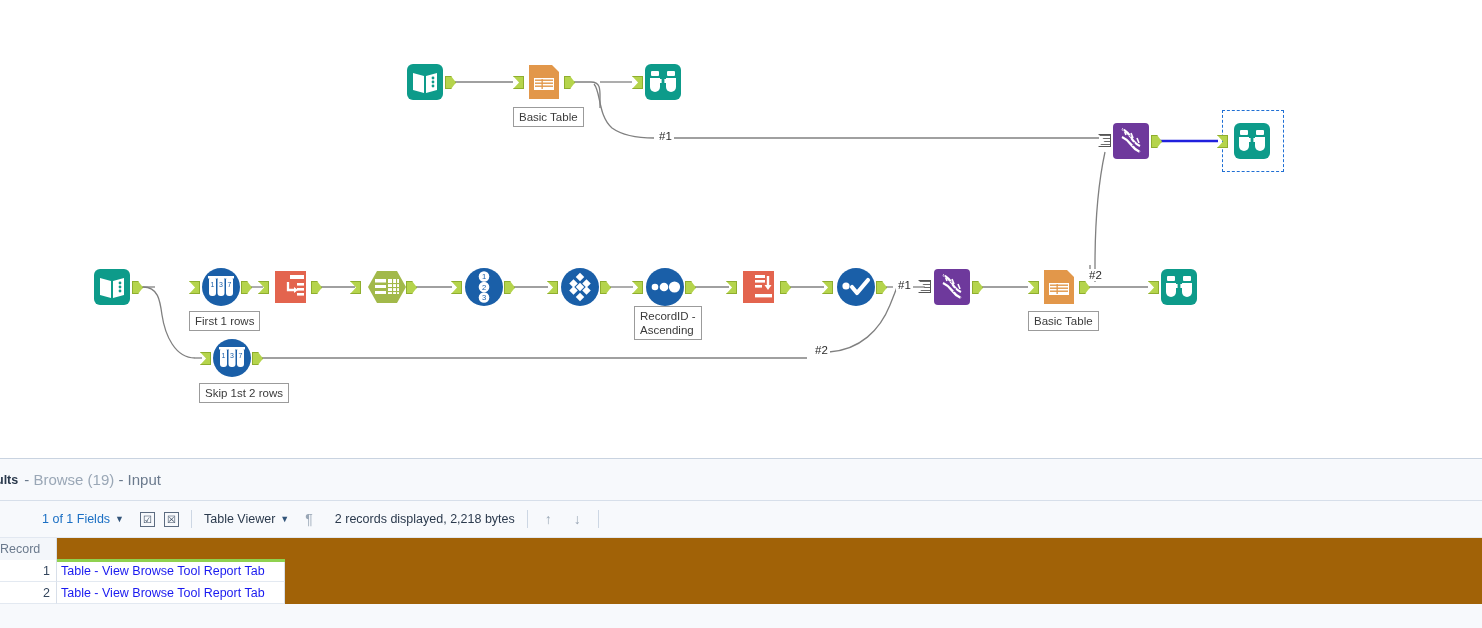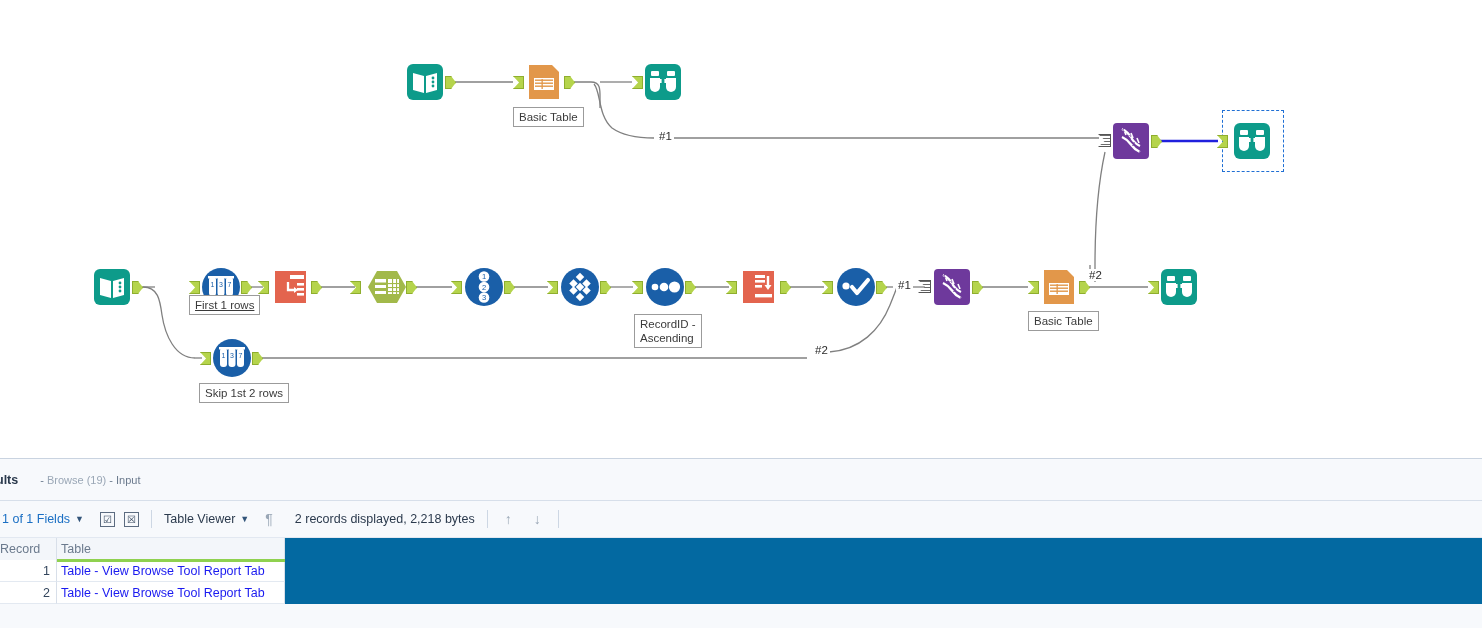--- a/index.html
+++ b/index.html
@@ -82,46 +82,47 @@
     position:relative; height:42px;
     border-bottom:1px solid #d7dfea;
     background:#f7f9fc;
     display:flex; align-items:center;
     padding-left:0px;
   }
   .res-title {
     font-size:12.5px; color:#2b3a4d; font-weight:bold;
     margin-left:-4px;
   }
-  .res-sub { font-size:11px; color:#6b7a8d; margin-left:22px; }
+  .res-sub { font-size:15px; color:#6b7a8d; margin-left:6px; }
   .res-sub .muted { color:#9aa7b6; }
 
   #results-toolbar {
     position:relative; height:37px;
     display:flex; align-items:center;
     border-bottom:1px solid #e2e8f1;
     background:#f7f9fc;
     font-size:12.5px;
     color:#2b3a4d;
+    padding-left:40px;
   }
   .tb-item { display:flex; align-items:center; gap:5px; padding:0 8px; white-space:nowrap; }
   .tb-link { color:#1a6fc4; }
   .tb-sep { width:1px; height:18px; background:#cdd7e4; margin:0 4px; }
   .caret { font-size:9px; color:#33557a; }
   .icon-btn {
     width:15px; height:15px; border:1px solid #5b6b80;
     display:inline-flex; align-items:center; justify-content:center;
     font-size:10px; color:#33455c; background:#f7f9fc;
   }
   .icon-btn.filled { background:#f7f9fc; }
   .pilcrow { color:#9aa7b6; font-size:14px; }
   .arrow-btn { color:#9aa7b6; font-size:14px; padding:0 5px; }
 
   
-  #grid { position:relative; background:#0369a1; }
+  #grid { position:relative; background:#a16207; }
   .grid-row { display:flex; height:22px; align-items:stretch; }
   .cell {
     border-right:1px solid #d8dfe9;
     border-bottom:1px solid #e3e9f1;
     display:flex; align-items:center;
     font-size:12.5px;
     background:#ffffff;
     padding:0 4px;
     overflow:hidden; white-space:nowrap;
   }
@@ -433,23 +434,23 @@
         <rect x="15.5" y="9" width="9" height="2.5" fill="#ffffff"></rect>
         <rect x="24" y="9" width="9" height="2.5" fill="#ffffff"></rect>
         <text x="9.5" y="20" font-size="7" fill="#1a5fa8" font-family="sans-serif">1</text>
         <text x="18" y="20" font-size="7" fill="#1a5fa8" font-family="sans-serif">3</text>
         <text x="26.5" y="20" font-size="7" fill="#1a5fa8" font-family="sans-serif">7</text>
       </svg>
     </div>
     <div class="nub out" style="left:252px; top:352px;"></div>
 
     <div class="annotation" style="left:513px; top:107px;">Basic Table</div>
-    <div class="annotation" style="left:189px; top:295px;text-decoration:underline;">First 1 rows</div>
+    <div class="annotation" style="left:189px; top:311px;">First 1 rows</div>
     <div class="annotation" style="left:199px; top:383px;">Skip 1st 2 rows</div>
-    <div class="annotation" style="left:634px; top:314px;">RecordID -
+    <div class="annotation" style="left:634px; top:306px;">RecordID -
 Ascending</div>
     <div class="annotation" style="left:1028px; top:311px;">Basic Table</div>
 
     <div class="wire-label" style="left:657px; top:130px;">#1</div>
     <div class="wire-label" style="left:896px; top:279px;">#1</div>
     <div class="wire-label" style="left:813px; top:344px;">#2</div>
     <div class="wire-label" style="left:1087px; top:269px;">#2</div>
 
   </div>
 
@@ -484,21 +485,20 @@
       <div class="tb-item" style="gap:12px;">
         <span class="arrow-btn">↑</span>
         <span class="arrow-btn">↓</span>
       </div>
       <div class="tb-sep"></div>
     </div>
 
     <div id="grid">
       <div class="grid-row head">
         <div class="cell c-record" style="justify-content:flex-start; padding-left:0px;">Record</div>
-        <div class="cell c-table">Table</div>
       </div>
       <div class="green-underline"></div>
 
       <div class="grid-row">
         <div class="cell c-record">1</div>
         <div class="cell c-table">Table - View Browse Tool Report Tab</div>
       </div>
       <div class="grid-row">
         <div class="cell c-record">2</div>
         <div class="cell c-table">Table - View Browse Tool Report Tab</div>

